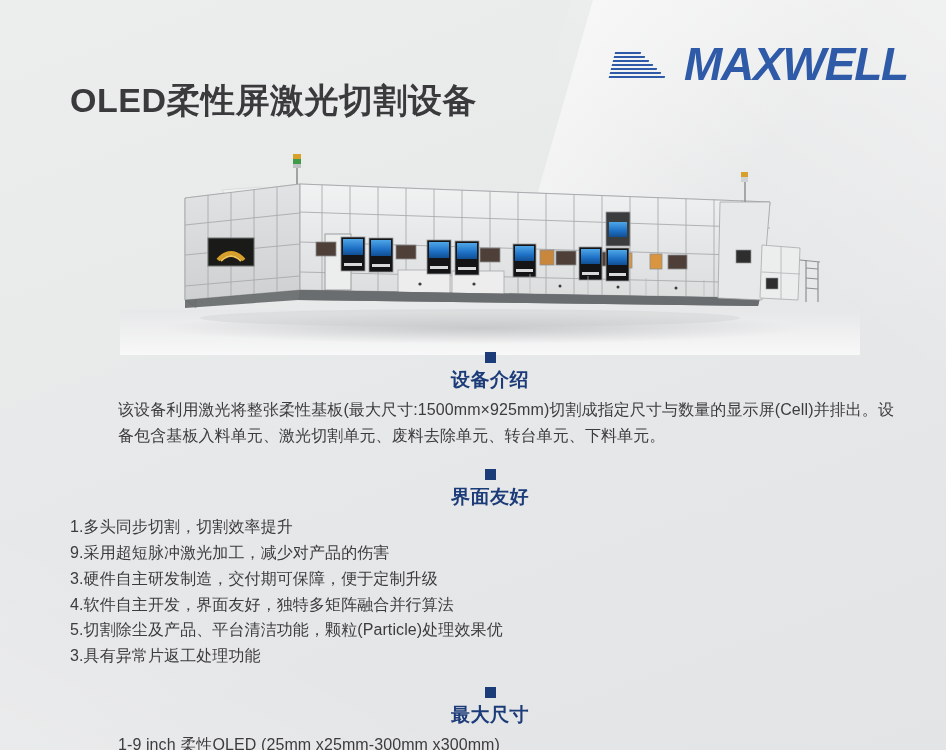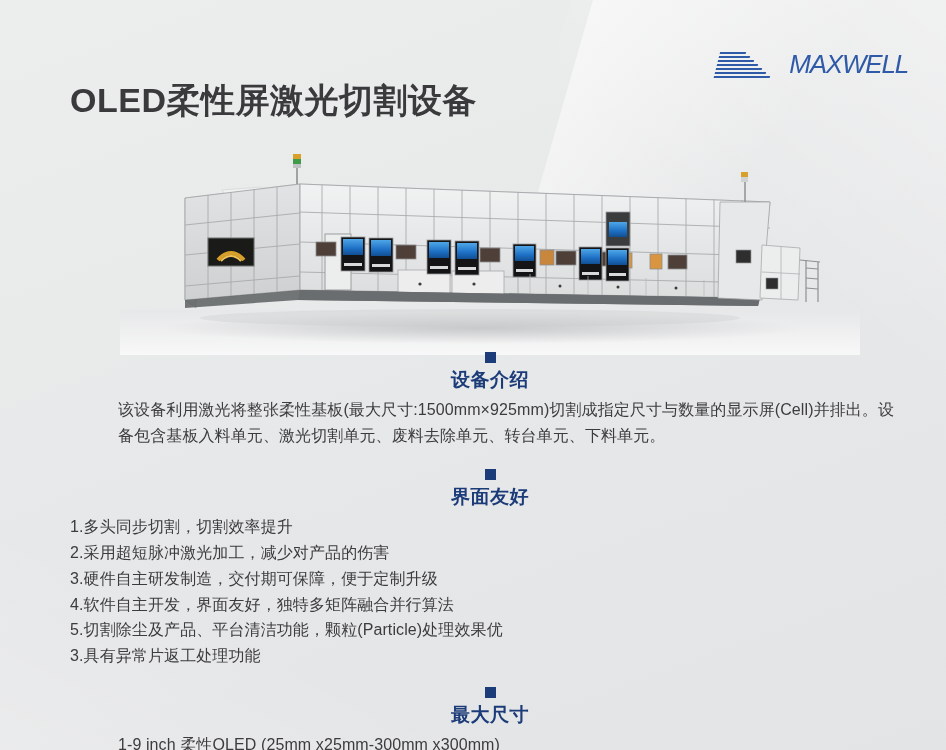--- a/index.html
+++ b/index.html
@@ -70,22 +70,22 @@
   }
   .logo-lines i:nth-child(1) { width: 26px; }
   .logo-lines i:nth-child(2) { width: 31px; }
   .logo-lines i:nth-child(3) { width: 36px; }
   .logo-lines i:nth-child(4) { width: 41px; }
   .logo-lines i:nth-child(5) { width: 46px; }
   .logo-lines i:nth-child(6) { width: 51px; }
   .logo-lines i:nth-child(7) { width: 56px; }
   .logo-word {
     font-family: "Liberation Sans", "DejaVu Sans", sans-serif;
-    font-size: 26px;
-    font-weight: 400;
+    font-size: 46px;
+    font-weight: 700;
     font-style: italic;
     letter-spacing: -1.2px;
     color: #2f5aa8;
     line-height: 1;
     margin-left: 22px;
   }
 
   
   .page-title {
     position: absolute;
@@ -401,21 +401,21 @@
 
     <div class="gap-adv"></div>
 
     <div class="section">
       <div class="sec-head">
         <span class="bullet-sq"></span>
         <span class="sec-title">界面友好</span>
       </div>
       <ul class="adv-list">
         <li>1.多头同步切割，切割效率提升</li>
-        <li>2.采用超短脉冲激光加工，减少对产品的伤害</li>
+        <li>9.采用超短脉冲激光加工，减少对产品的伤害</li>
         <li>3.硬件自主研发制造，交付期可保障，便于定制升级</li>
         <li>4.软件自主开发，界面友好，独特多矩阵融合并行算法</li>
         <li>5.切割除尘及产品、平台清洁功能，颗粒(Particle)处理效果优</li>
         <li>3.具有异常片返工处理功能</li>
       </ul>
     </div>
 
     <div class="gap-prod"></div>
 
     <div class="section">

